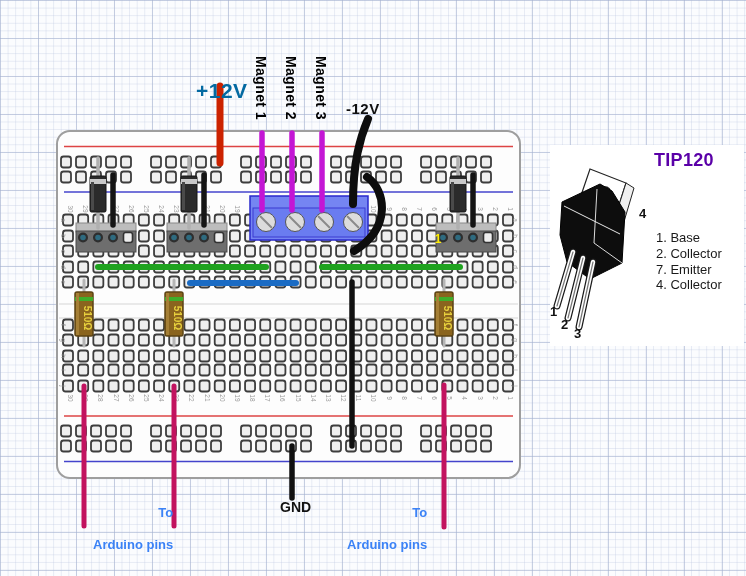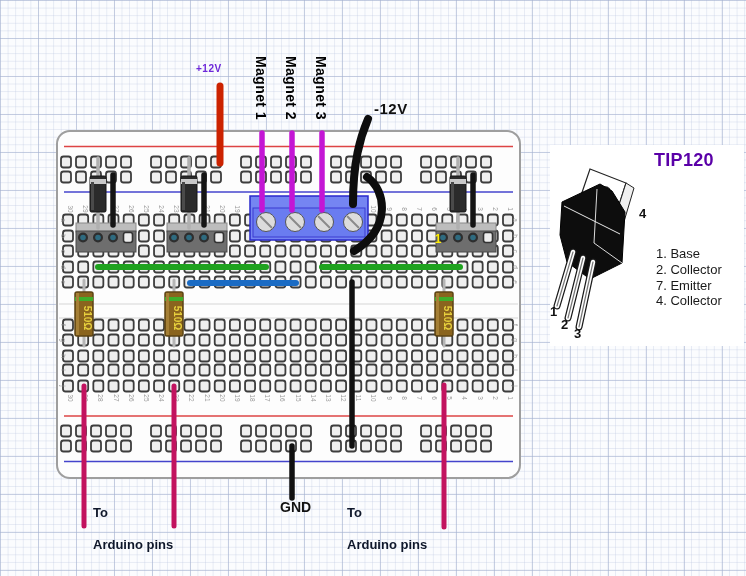--- a/index.html
+++ b/index.html
@@ -8,24 +8,24 @@
     font-family:"Liberation Sans", sans-serif;
     background-color:#fbfcfe;
     background-image:
       linear-gradient(to right, rgba(165,178,208,.55) 1px, transparent 1px),
       linear-gradient(to bottom, rgba(165,178,208,.55) 1px, transparent 1px),
       linear-gradient(to right, rgba(195,205,228,.38) 1px, transparent 1px),
       linear-gradient(to bottom, rgba(195,205,228,.38) 1px, transparent 1px);
     background-size:38px 38px,38px 38px,7.6px 7.6px,7.6px 7.6px;
   }
   .abs{position:absolute;white-space:nowrap;}
-  .lbl-red{color:#6d28d9;font-weight:bold;font-size:10px;letter-spacing:.5px;}
-  .lbl-blk{color:#111;font-weight:bold;font-size:15px;letter-spacing:.5px;margin-left:28px;}
+  .lbl-red{color:#0369a1;font-weight:bold;font-size:21px;letter-spacing:.5px;margin-top:16px;}
+  .lbl-blk{color:#111;font-weight:bold;font-size:15px;letter-spacing:.5px;}
   .lbl-gnd{color:#111;font-weight:bold;font-size:14px;}
-  .lbl-purple{color:#0f172a;font-weight:bold;font-size:13px;line-height:16px;white-space:pre-line;}
+  .lbl-purple{color:#3b82f6;font-weight:bold;font-size:13px;line-height:16px;white-space:pre-line;text-align:right;}
   .magnet-label{
     color:#000;font-weight:bold;font-size:14px;letter-spacing:.4px;
     transform:rotate(90deg);transform-origin:left top;
   }
   .tip-title{color:#5a00a8;font-weight:bold;font-size:18px;letter-spacing:.3px;}
   .tip-pins div{color:#1a1a1a;font-size:13px;line-height:15.8px;}
   .tip-num{color:#111;font-weight:bold;font-size:13px;}
   svg text{font-family:"Liberation Sans", sans-serif;}
 </style>
 </head>
@@ -686,21 +686,21 @@
 <div class="abs lbl-purple" style="left:93px;top:489px">
   <div>To</div>
   <div>Arduino pins</div>
 </div>
 <div class="abs lbl-purple" style="left:347px;top:489px">
   <div>To</div>
   <div>Arduino pins</div>
 </div>
 
 <div class="abs tip-title" style="left:654px;top:150px">TIP120</div>
-<div class="abs tip-pins" style="left:656px;top:246px">
+<div class="abs tip-pins" style="left:656px;top:230px">
   <div>1. Base</div>
   <div>2. Collector</div>
   <div>7. Emitter</div>
   <div>4. Collector</div>
 </div>
 <div class="abs tip-num" style="left:639px;top:206px">4</div>
 <div class="abs tip-num" style="left:550px;top:304px">1</div>
 <div class="abs tip-num" style="left:561px;top:317px">2</div>
 <div class="abs tip-num" style="left:574px;top:326px">3</div>
 

